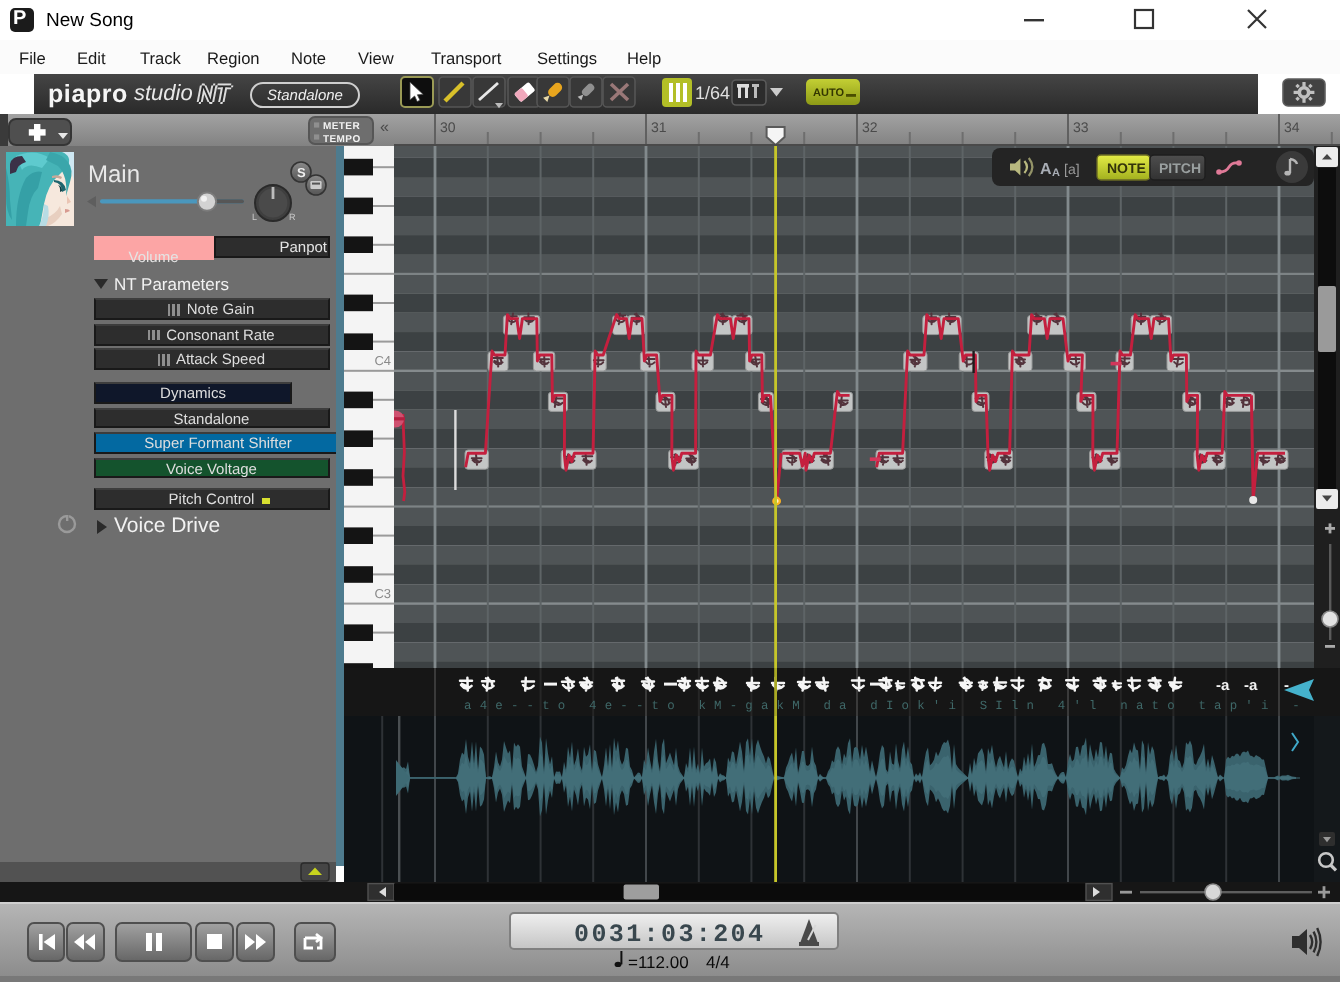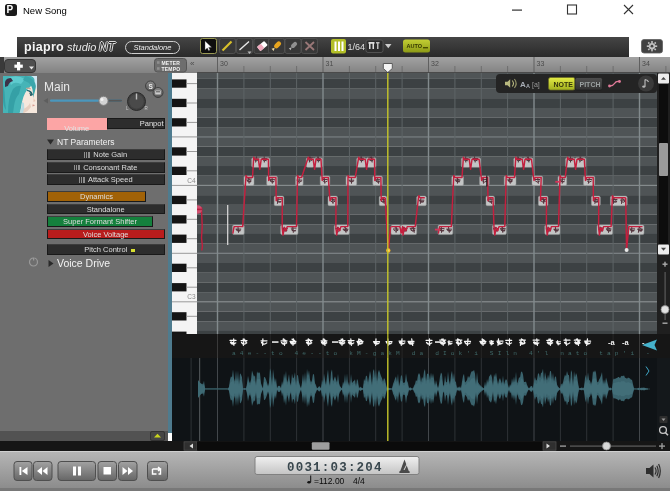--- a/index.html
+++ b/index.html
@@ -8,20 +8,31 @@
 <div id="app">
 <div class="abs" style="left:0;top:0;width:670px;height:20px;background:#fff">
 <div class="abs" style="left:5px;top:4px;width:12px;height:12px;background:#1b1b1b;border-radius:2.5px"></div>
 <div class="abs" style="left:6.5px;top:4px;width:10px;height:12px;color:#fff;font-size:10px;font-weight:bold">P</div>
 <div class="abs" style="left:23px;top:4.5px;font-size:9.5px;color:#000">New Song</div>
 <svg class="abs" style="left:505px;top:0" width="140" height="20">
 <rect x="7" y="9.5" width="10" height="1.2" fill="#333"></rect>
 <rect x="62.5" y="5" width="9" height="9" fill="none" stroke="#333" stroke-width="1.1"></rect>
 <path d="M119 5 L128 14 M128 5 L119 14" stroke="#333" stroke-width="1.1"></path>
 </svg>
+    </div>
+<div class="abs" style="left:0;top:20px;width:670px;height:17px;background:#fbfbfb">
+      <div class="abs" style="left:9.5px;top:4px;font-size:8.3px;color:#1a1a1a">File</div>
+      <div class="abs" style="left:38.5px;top:4px;font-size:8.3px;color:#1a1a1a">Edit</div>
+      <div class="abs" style="left:70px;top:4px;font-size:8.3px;color:#1a1a1a">Track</div>
+      <div class="abs" style="left:103.5px;top:4px;font-size:8.3px;color:#1a1a1a">Region</div>
+      <div class="abs" style="left:145.5px;top:4px;font-size:8.3px;color:#1a1a1a">Note</div>
+      <div class="abs" style="left:179px;top:4px;font-size:8.3px;color:#1a1a1a">View</div>
+      <div class="abs" style="left:215.5px;top:4px;font-size:8.3px;color:#1a1a1a">Transport</div>
+      <div class="abs" style="left:268.5px;top:4px;font-size:8.3px;color:#1a1a1a">Settings</div>
+      <div class="abs" style="left:313.5px;top:4px;font-size:8.3px;color:#1a1a1a">Help</div>
     </div>
 <div class="abs" style="left:17px;top:37px;width:612px;height:20px;background:linear-gradient(#454545,#2a2a2a)">
 <div class="abs" style="left:7px;top:3px;font-size:12.5px;font-weight:bold;color:#f5f5f5;letter-spacing:0.3px">piapro</div>
 <div class="abs" style="left:50px;top:4px;font-size:11px;font-style:italic;color:#e8e8e8">studio</div>
 <div class="abs" style="left:82px;top:3px;font-size:12px;font-weight:normal;font-style:italic;color:#2a2a2a;text-shadow:-1px 0 #ddd,1px 0 #ddd,0 -1px #ddd,0 1px #ddd">NT</div>
 <div class="abs" style="left:108px;top:3.5px;width:55px;height:13px;border:1.2px solid #cfcfcf;border-radius:7px;color:#eee;font-size:7.5px;font-style:italic;text-align:center;line-height:11px">Standalone</div>
 <svg class="abs" style="left:182px;top:1px" width="300" height="17">
 <rect x="1.5" y="0.5" width="16" height="15" rx="2" fill="#0e0e0e" stroke="#9a9a55" stroke-width="1"></rect>
 <path d="M6 3 L6 12 L8.3 10 L9.6 12.8 L11 12.1 L9.7 9.4 L12.6 9.2 Z" fill="#fff" stroke="#444" stroke-width="0.4"></path>
 <rect x="20.5" y="0.5" width="16" height="15" rx="2" fill="#383838" stroke="#555" stroke-width="0.8"></rect>
@@ -184,24 +195,24 @@
 </svg>
 <div class="abs" style="left:47px;top:45px;width:59.5px;height:11px;background:#2d2d2d;border:6px solid #fca5a5;color:#e4e4e4;font-size:7.5px;text-align:center;line-height:9.5px">Volume</div>
 <div class="abs" style="left:106.5px;top:45px;width:58px;height:11px;background:#2d2d2d;border:1px solid #191919;color:#e4e4e4;font-size:7.5px;text-align:right;line-height:9.5px">Panpot</div>
 <svg class="abs" style="left:46px;top:65px" width="10" height="8">
         <path d="M1 1.5 L8 1.5 L4.5 6.5 Z" fill="#2a2a2a"></path>
       </svg>
 <div class="abs" style="left:57px;top:63.5px;font-size:8.5px;color:#f2f2f2">NT Parameters</div>
 <div class="abs" style="left:47px;top:76px;width:117.5px;height:11px;background:#2d2d2d;border:1px solid #191919;border-top-color:#3d3d3d;color:#dedede;font-size:7.5px;text-align:center;line-height:9.5px"><span style="display:inline-block;width:6px;height:5.5px;margin-right:3px;background:linear-gradient(90deg,#8e8e8e 1.2px,transparent 1.2px,transparent 2.2px,#8e8e8e 2.2px,#8e8e8e 3.4px,transparent 3.4px,transparent 4.4px,#8e8e8e 4.4px);vertical-align:-0.5px"></span>Note Gain</div>
 <div class="abs" style="left:47px;top:88.5px;width:117.5px;height:11px;background:#2d2d2d;border:1px solid #191919;border-top-color:#3d3d3d;color:#dedede;font-size:7.5px;text-align:center;line-height:9.5px"><span style="display:inline-block;width:6px;height:5.5px;margin-right:3px;background:linear-gradient(90deg,#8e8e8e 1.2px,transparent 1.2px,transparent 2.2px,#8e8e8e 2.2px,#8e8e8e 3.4px,transparent 3.4px,transparent 4.4px,#8e8e8e 4.4px);vertical-align:-0.5px"></span>Consonant Rate</div>
 <div class="abs" style="left:47px;top:101px;width:117.5px;height:11px;background:#2d2d2d;border:1px solid #191919;border-top-color:#3d3d3d;color:#dedede;font-size:7.5px;text-align:center;line-height:9.5px"><span style="display:inline-block;width:6px;height:5.5px;margin-right:3px;background:linear-gradient(90deg,#8e8e8e 1.2px,transparent 1.2px,transparent 2.2px,#8e8e8e 2.2px,#8e8e8e 3.4px,transparent 3.4px,transparent 4.4px,#8e8e8e 4.4px);vertical-align:-0.5px"></span>Attack Speed</div>
-<div class="abs" style="left:47px;top:118px;width:99px;height:10.5px;background:#a16207;border:1px solid #191919;border-top-color:#3d3d3d;color:#dedede;font-size:7.5px;text-align:center;line-height:9.0px">Dynamics</div>
+<div class="abs" style="left:47px;top:118px;width:99px;height:10.5px;background:#0f172a;border:1px solid #191919;border-top-color:#3d3d3d;color:#dedede;font-size:7.5px;text-align:center;line-height:9.0px">Dynamics</div>
 <div class="abs" style="left:47px;top:130.5px;width:117.5px;height:10.5px;background:#2d2d2d;border:1px solid #191919;border-top-color:#3d3d3d;color:#dedede;font-size:7.5px;text-align:center;line-height:9.0px">Standalone</div>
-<div class="abs" style="left:47px;top:143px;width:106px;height:10.5px;background:#15803d;border:1px solid #191919;border-top-color:#3d3d3d;color:#dedede;font-size:7.5px;text-align:center;line-height:9.0px">Super Formant Shifter</div>
-<div class="abs" style="left:47px;top:155.5px;width:117.5px;height:10.5px;background:#b91c1c;border:1px solid #191919;border-top-color:#3d3d3d;color:#dedede;font-size:7.5px;text-align:center;line-height:9.0px">Voice Voltage</div>
+<div class="abs" style="left:47px;top:143px;width:124px;height:10.5px;background:#0369a1;border:1px solid #191919;border-top-color:#3d3d3d;color:#dedede;font-size:7.5px;text-align:center;line-height:9.0px">Super Formant Shifter</div>
+<div class="abs" style="left:47px;top:155.5px;width:117.5px;height:10.5px;background:#14532d;border:1px solid #191919;border-top-color:#3d3d3d;color:#dedede;font-size:7.5px;text-align:center;line-height:9.0px">Voice Voltage</div>
 <div class="abs" style="left:47px;top:171px;width:117.5px;height:10.5px;background:#2d2d2d;border:1px solid #191919;border-top-color:#3d3d3d;color:#dedede;font-size:7.5px;text-align:center;line-height:9.0px">Pitch Control<span style="position:absolute;left:83px;top:3.5px;width:3.5px;height:3.5px;background:#d8e030"></span></div>
 <svg class="abs" style="left:28px;top:183px" width="12" height="12">
 <circle cx="5.5" cy="6" r="4" fill="none" stroke="#9a9a9a" stroke-width="1.2"></circle>
         <rect x="5" y="1" width="1.4" height="4" fill="#6e6e6e"></rect>
         <rect x="5" y="1.5" width="1.2" height="3" fill="#9a9a9a"></rect>
 </svg>
 <svg class="abs" style="left:47px;top:186px" width="8" height="10">
         <path d="M1.5 1 L6.5 4.5 L1.5 8 Z" fill="#2a2a2a"></path>
       </svg>
 <div class="abs" style="left:57px;top:183.5px;font-size:10.5px;color:#f2f2f2">Voice Drive</div>

